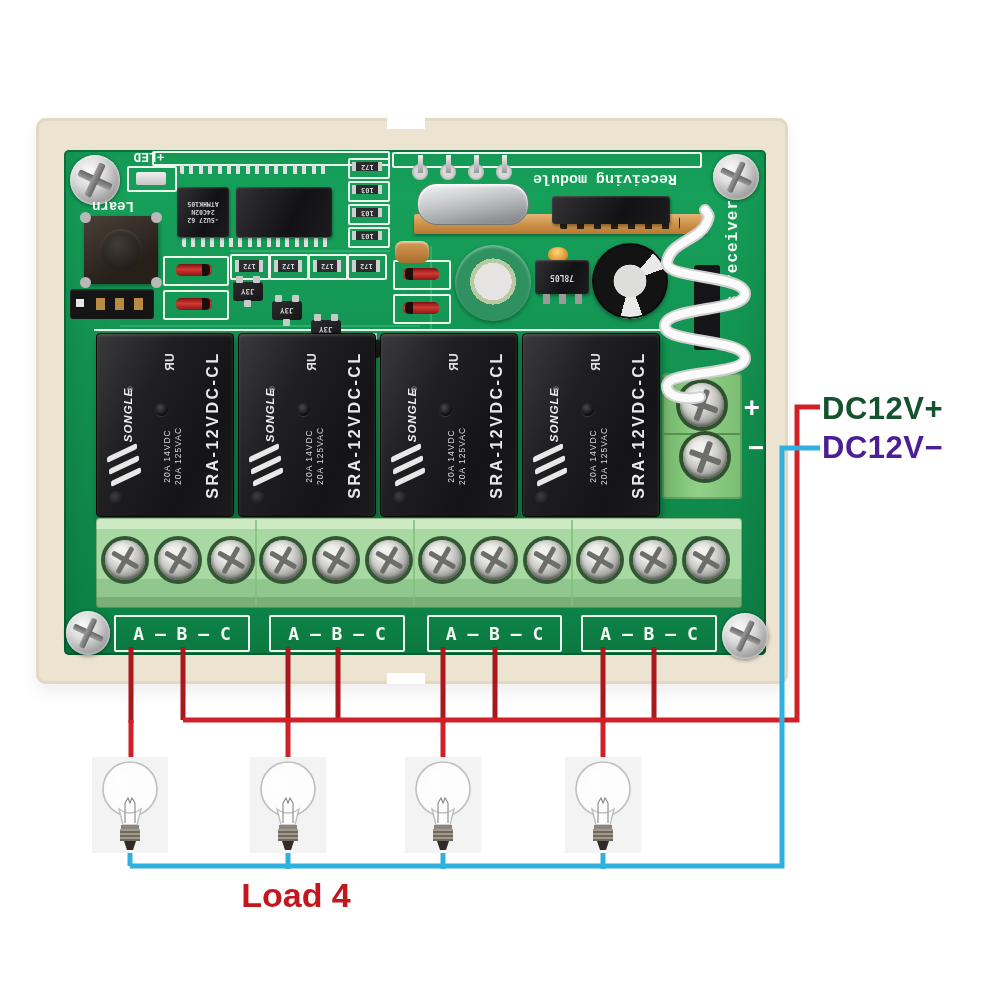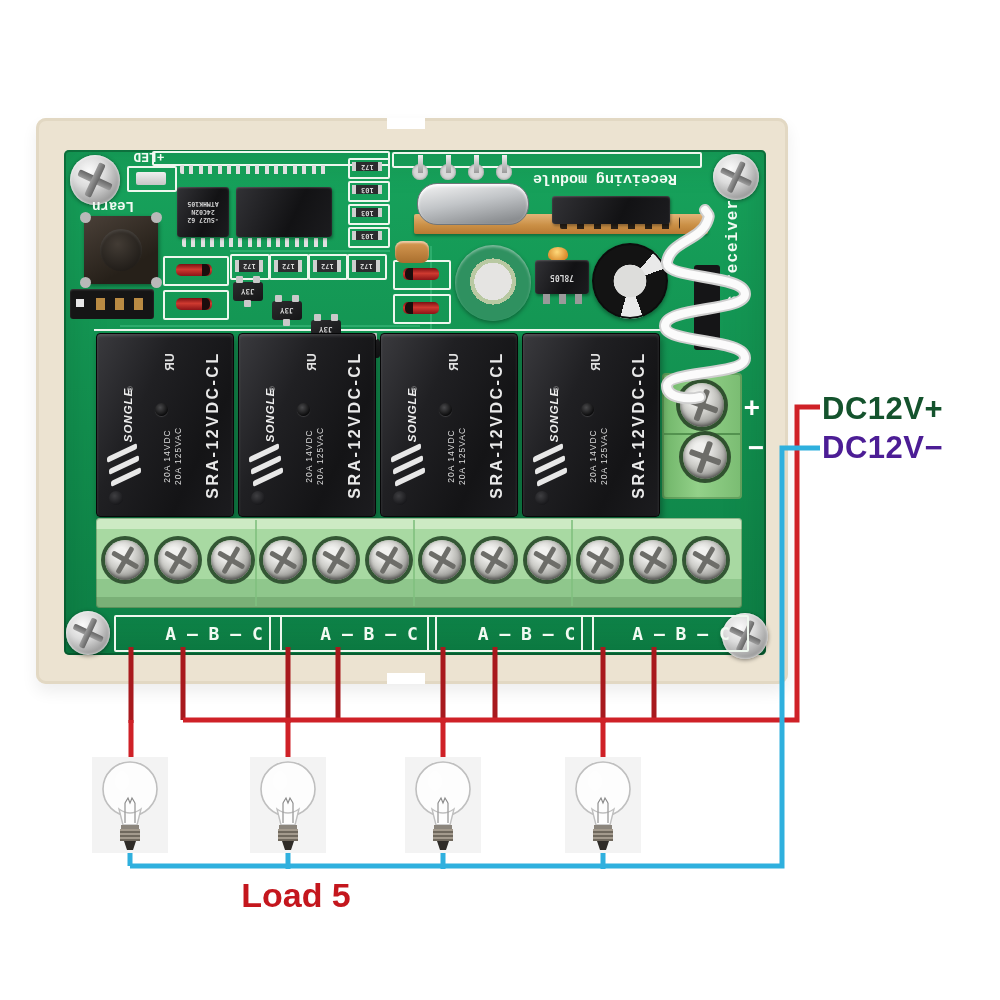--- a/index.html
+++ b/index.html
@@ -57,21 +57,21 @@
            background:radial-gradient(circle at 40% 35%,#4a4a4c,#0c0c0d 70%);box-shadow:0 1px 1px rgba(255,255,255,.15);}
   .rdot{position:absolute;left:12px;top:157px;width:14px;height:14px;border-radius:50%;
         background:radial-gradient(circle at 40% 35%,#3f3f42,#17171a 75%);}
   .rstripe{position:absolute;width:30px;height:6px;background:#e8e8e8;transform:skewY(-22deg) rotate(-4deg);border-radius:2px;}
   
   .tstrip{left:96px;top:518px;width:646px;height:90px;border-radius:4px;
           background:linear-gradient(180deg,#cdeac4 0 12%,#a8d9a2 12% 68%,#8fc78c 68% 88%,#7ab077 88%);
           box-shadow:inset 0 0 0 1px rgba(40,90,40,.35);}
   .seam{position:absolute;top:2px;width:2px;height:86px;background:#7fbf7e;opacity:.8;}
   .abcbox{position:absolute;top:615px;height:33px;border:2px solid #eef7ee;border-radius:2px;
-          display:flex;align-items:center;justify-content:center;padding-left:32px;}
+          display:flex;align-items:center;justify-content:center;}
   .abctxt{font-family:"DejaVu Sans Mono",monospace;font-weight:bold;font-size:18px;color:#f2faf2;}
   
   .pblock{left:662px;top:373px;width:80px;height:126px;border-radius:4px;
           background:linear-gradient(90deg,#6fb468,#93d189 45%,#7abc72);
           box-shadow:inset 0 0 0 2px rgba(40,90,40,.3);}
   .pbscrew{position:absolute;width:44px;height:44px;border-radius:50%;
           background:radial-gradient(circle at 40% 33%,#f0f0ee 0 16%,#cdcdc9 42%,#9b9b97 72%,#787874);
           box-shadow:0 0 0 4px #30512f, inset 0 -2px 4px rgba(0,0,0,.5);}
   .pbscrew:before,.pbscrew:after{content:"";position:absolute;left:50%;top:50%;width:74%;height:13%;background:#6d6d69;border-radius:2px;}
   .pbscrew:before{transform:translate(-50%,-50%) rotate(20deg);}
@@ -385,18 +385,18 @@
   <svg class="bulbsvg" style="left:250px;top:757px;">
       <use href="#bulb"></use>
     </svg>
   <svg class="bulbsvg" style="left:405px;top:757px;">
       <use href="#bulb"></use>
     </svg>
   <svg class="bulbsvg" style="left:565px;top:757px;">
       <use href="#bulb"></use>
     </svg>
 
-  <div class="loadlabel" style="left:211px;">Load 5</div>
+  <div class="loadlabel" style="left:211px;">Load 4</div>
 
   <div class="dclabel" style="top:391px;color:#14532d;">DC12V+</div>
   <div class="dclabel" style="top:430px;color:#4c1d95;">DC12V−</div>
 
 </div>
 
 </body></html>

